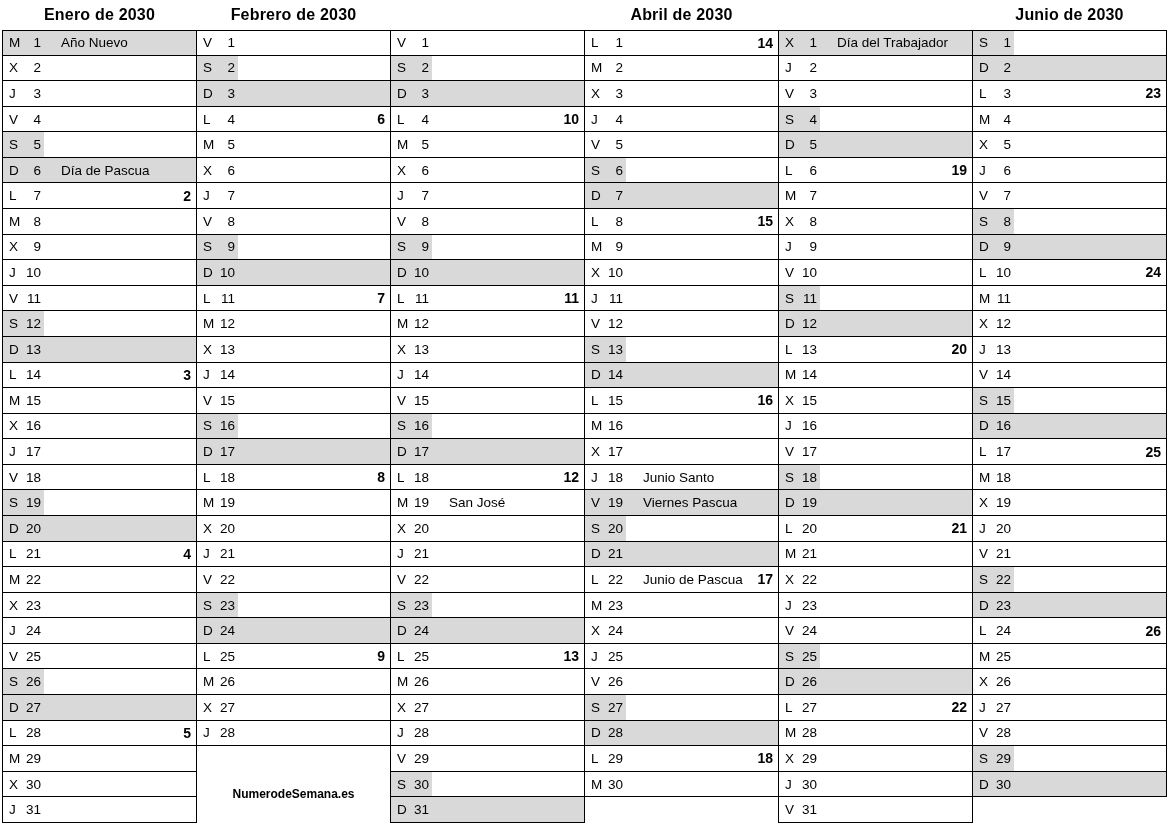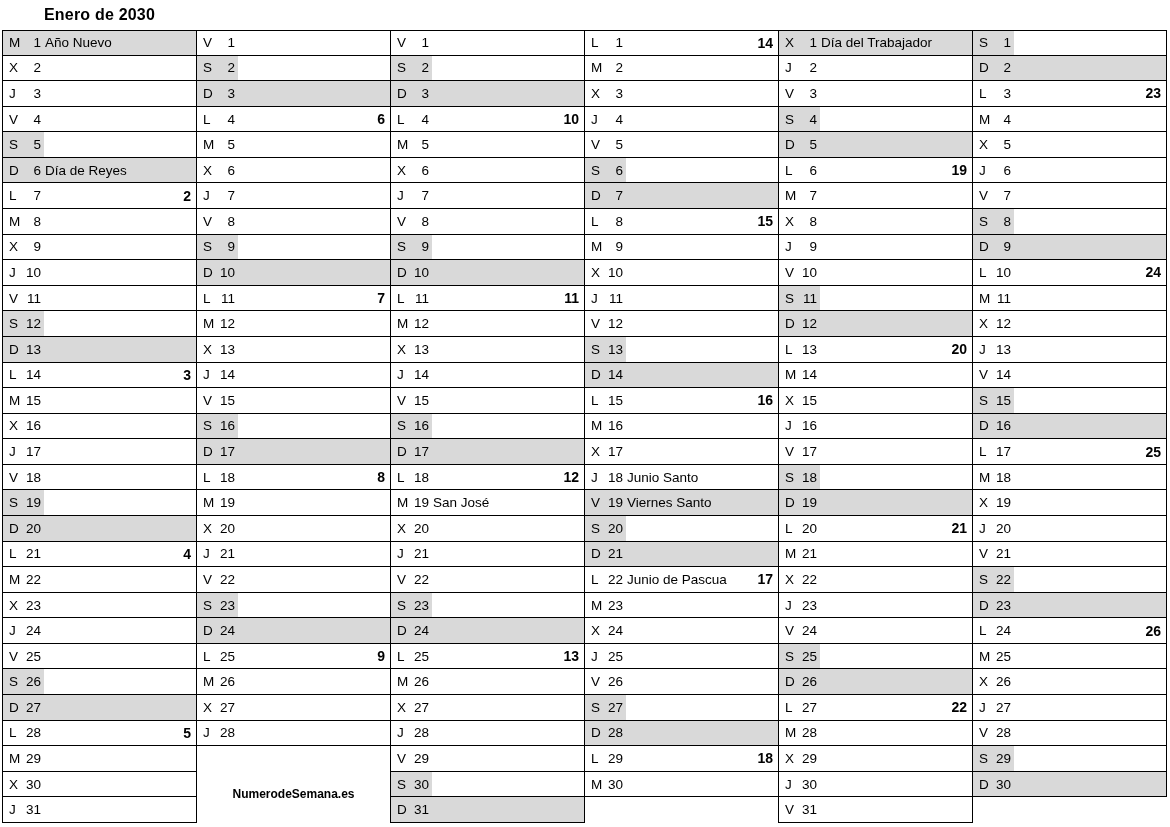--- a/index.html
+++ b/index.html
@@ -33,21 +33,21 @@
     font-size:13.5px;
     background:var(--bg);
   }
   .day-row.first{border-top-width:1px;}
   .day-row.shade-full{background:var(--gray);}
   .day-row.shade-partial{
     background:linear-gradient(90deg,var(--gray) 0,var(--gray) 41px,var(--bg) 41px);
   }
   .day-letter{flex:0 0 14px;width:14px;}
   .day-number{flex:0 0 18px;width:18px;text-align:right;}
-  .holiday-label{margin-left:4px;white-space:nowrap;}
+  .holiday-label{margin-left:20px;white-space:nowrap;}
   .week-number{margin-left:auto;font-weight:bold;font-size:14px;}
   .brand{
     position:absolute;
     left:197px;top:756px;width:193px;height:76.7px;
     display:flex;align-items:center;justify-content:center;
     font-weight:bold;font-size:12px;
   }
 </style>
 </head>
 <body>
@@ -73,21 +73,21 @@
         <span class="day-letter">V</span>
         <span class="day-number">4</span>
       </div>
       <div class="day-row shade-partial">
         <span class="day-letter">S</span>
         <span class="day-number">5</span>
       </div>
       <div class="day-row shade-full">
         <span class="day-letter">D</span>
         <span class="day-number">6</span>
-        <span class="holiday-label">Día de Reyes</span>
+        <span class="holiday-label">Día de Pascua</span>
       </div>
       <div class="day-row">
         <span class="day-letter">L</span>
         <span class="day-number">7</span>
         <span class="week-number">2</span>
       </div>
       <div class="day-row">
         <span class="day-letter">M</span>
         <span class="day-number">8</span>
       </div>
@@ -180,20 +180,21 @@
       </div>
       <div class="day-row">
         <span class="day-letter">X</span>
         <span class="day-number">30</span>
       </div>
       <div class="day-row">
         <span class="day-letter">J</span>
         <span class="day-number">31</span>
       </div>
     </div>
+    <div class="month-title" style="left: 196px;">Febrero de 2030</div>
     <div class="month-col" style="left: 196px;">
       <div class="day-row first">
         <span class="day-letter">V</span>
         <span class="day-number">1</span>
       </div>
       <div class="day-row shade-partial">
         <span class="day-letter">S</span>
         <span class="day-number">2</span>
       </div>
       <div class="day-row shade-full">
@@ -429,20 +430,21 @@
       </div>
       <div class="day-row shade-partial">
         <span class="day-letter">S</span>
         <span class="day-number">30</span>
       </div>
       <div class="day-row shade-full">
         <span class="day-letter">D</span>
         <span class="day-number">31</span>
       </div>
     </div>
+    <div class="month-title" style="left: 584px;">Abril de 2030</div>
     <div class="month-col" style="left: 584px;">
       <div class="day-row first">
         <span class="day-letter">L</span>
         <span class="day-number">1</span>
         <span class="week-number">14</span>
       </div>
       <div class="day-row">
         <span class="day-letter">M</span>
         <span class="day-number">2</span>
       </div>
@@ -509,21 +511,21 @@
         <span class="day-number">17</span>
       </div>
       <div class="day-row">
         <span class="day-letter">J</span>
         <span class="day-number">18</span>
         <span class="holiday-label">Junio Santo</span>
       </div>
       <div class="day-row shade-full">
         <span class="day-letter">V</span>
         <span class="day-number">19</span>
-        <span class="holiday-label">Viernes Santo</span>
+        <span class="holiday-label">Viernes Pascua</span>
       </div>
       <div class="day-row shade-partial">
         <span class="day-letter">S</span>
         <span class="day-number">20</span>
       </div>
       <div class="day-row shade-full">
         <span class="day-letter">D</span>
         <span class="day-number">21</span>
       </div>
       <div class="day-row">
@@ -691,20 +693,21 @@
       </div>
       <div class="day-row">
         <span class="day-letter">J</span>
         <span class="day-number">30</span>
       </div>
       <div class="day-row">
         <span class="day-letter">V</span>
         <span class="day-number">31</span>
       </div>
     </div>
+    <div class="month-title" style="left: 972px;">Junio de 2030</div>
     <div class="month-col" style="left: 972px;">
       <div class="day-row first shade-partial">
         <span class="day-letter">S</span>
         <span class="day-number">1</span>
       </div>
       <div class="day-row shade-full">
         <span class="day-letter">D</span>
         <span class="day-number">2</span>
       </div>
       <div class="day-row">

